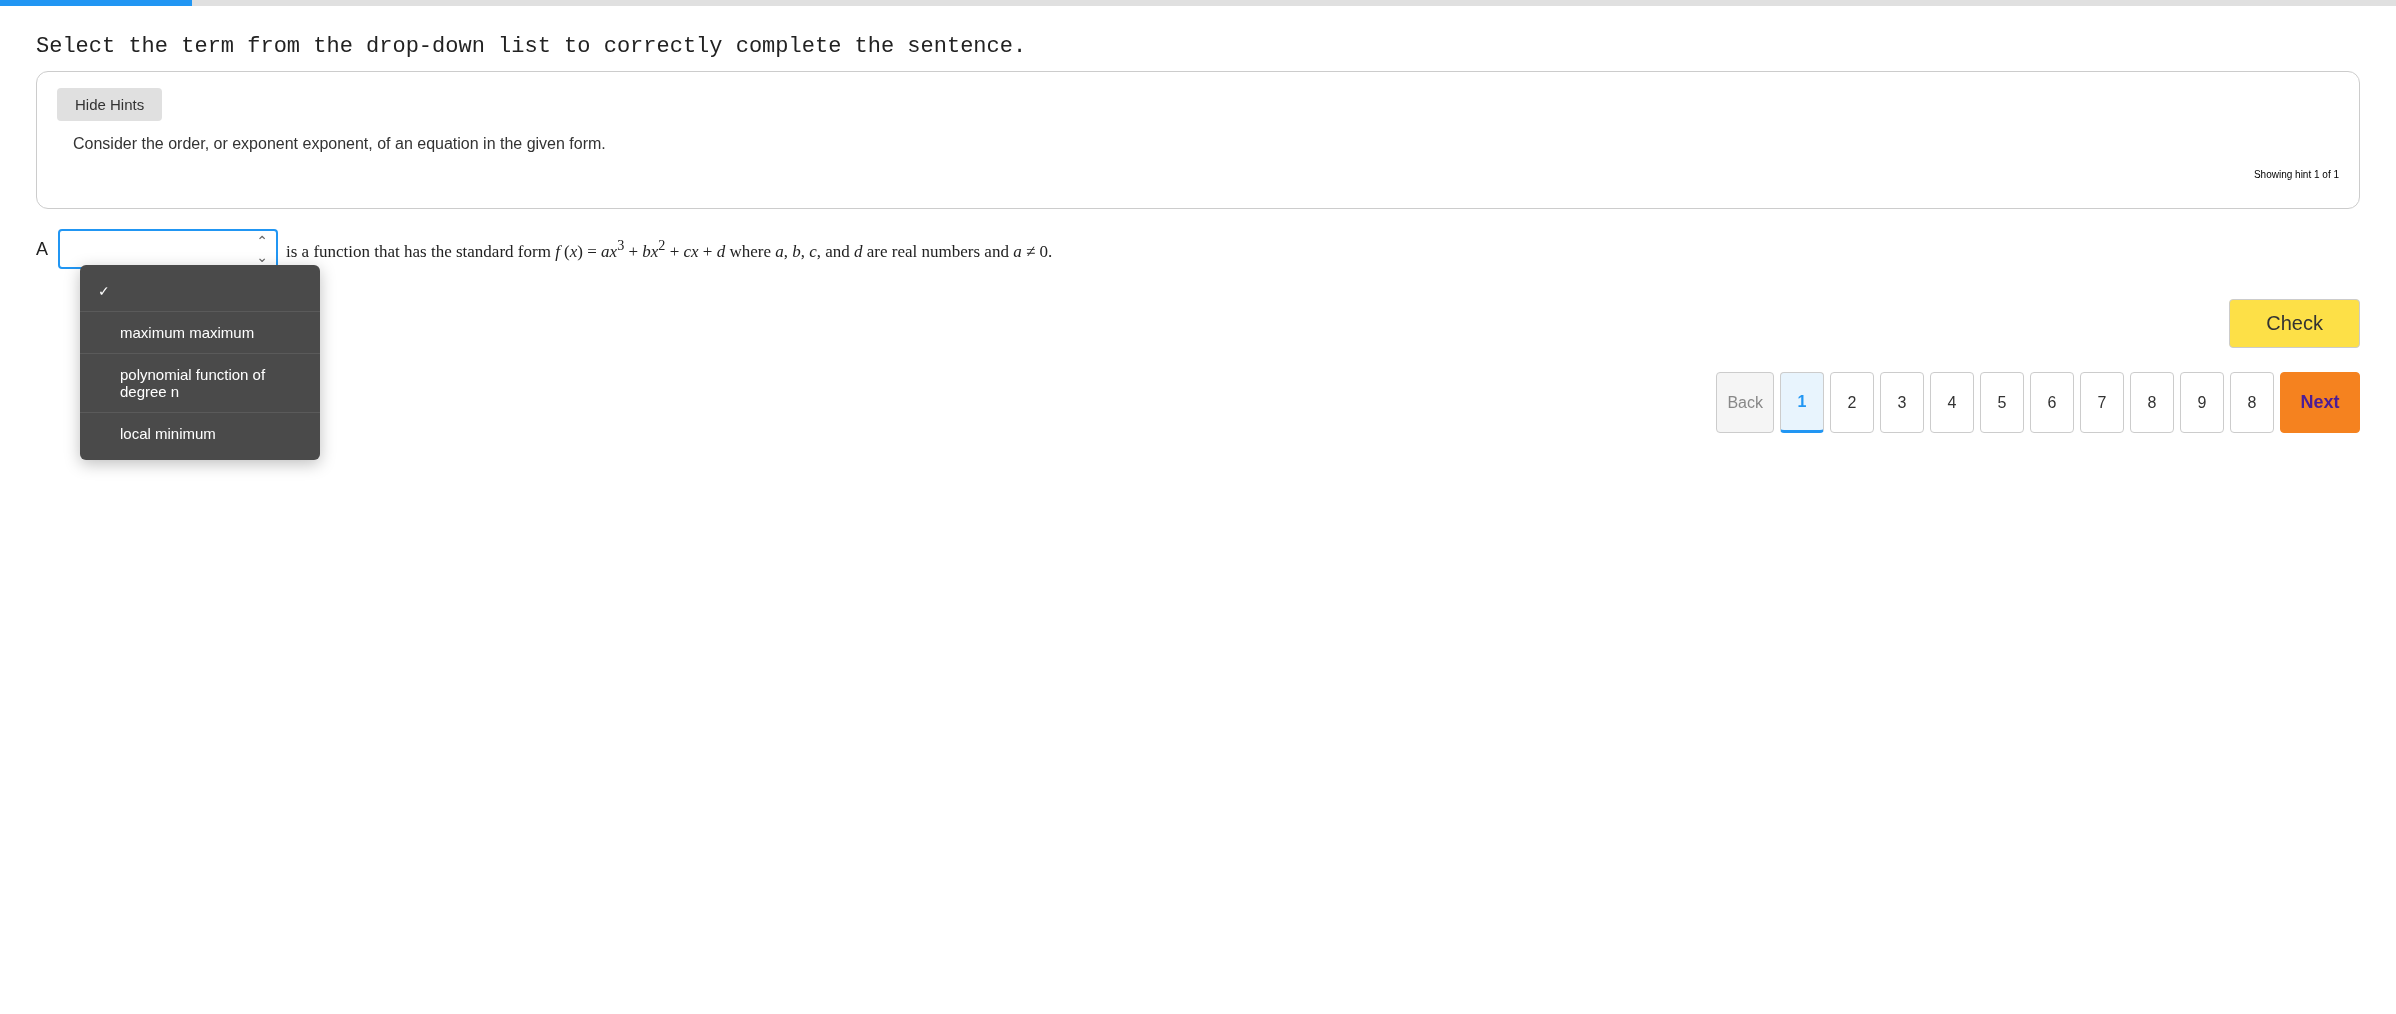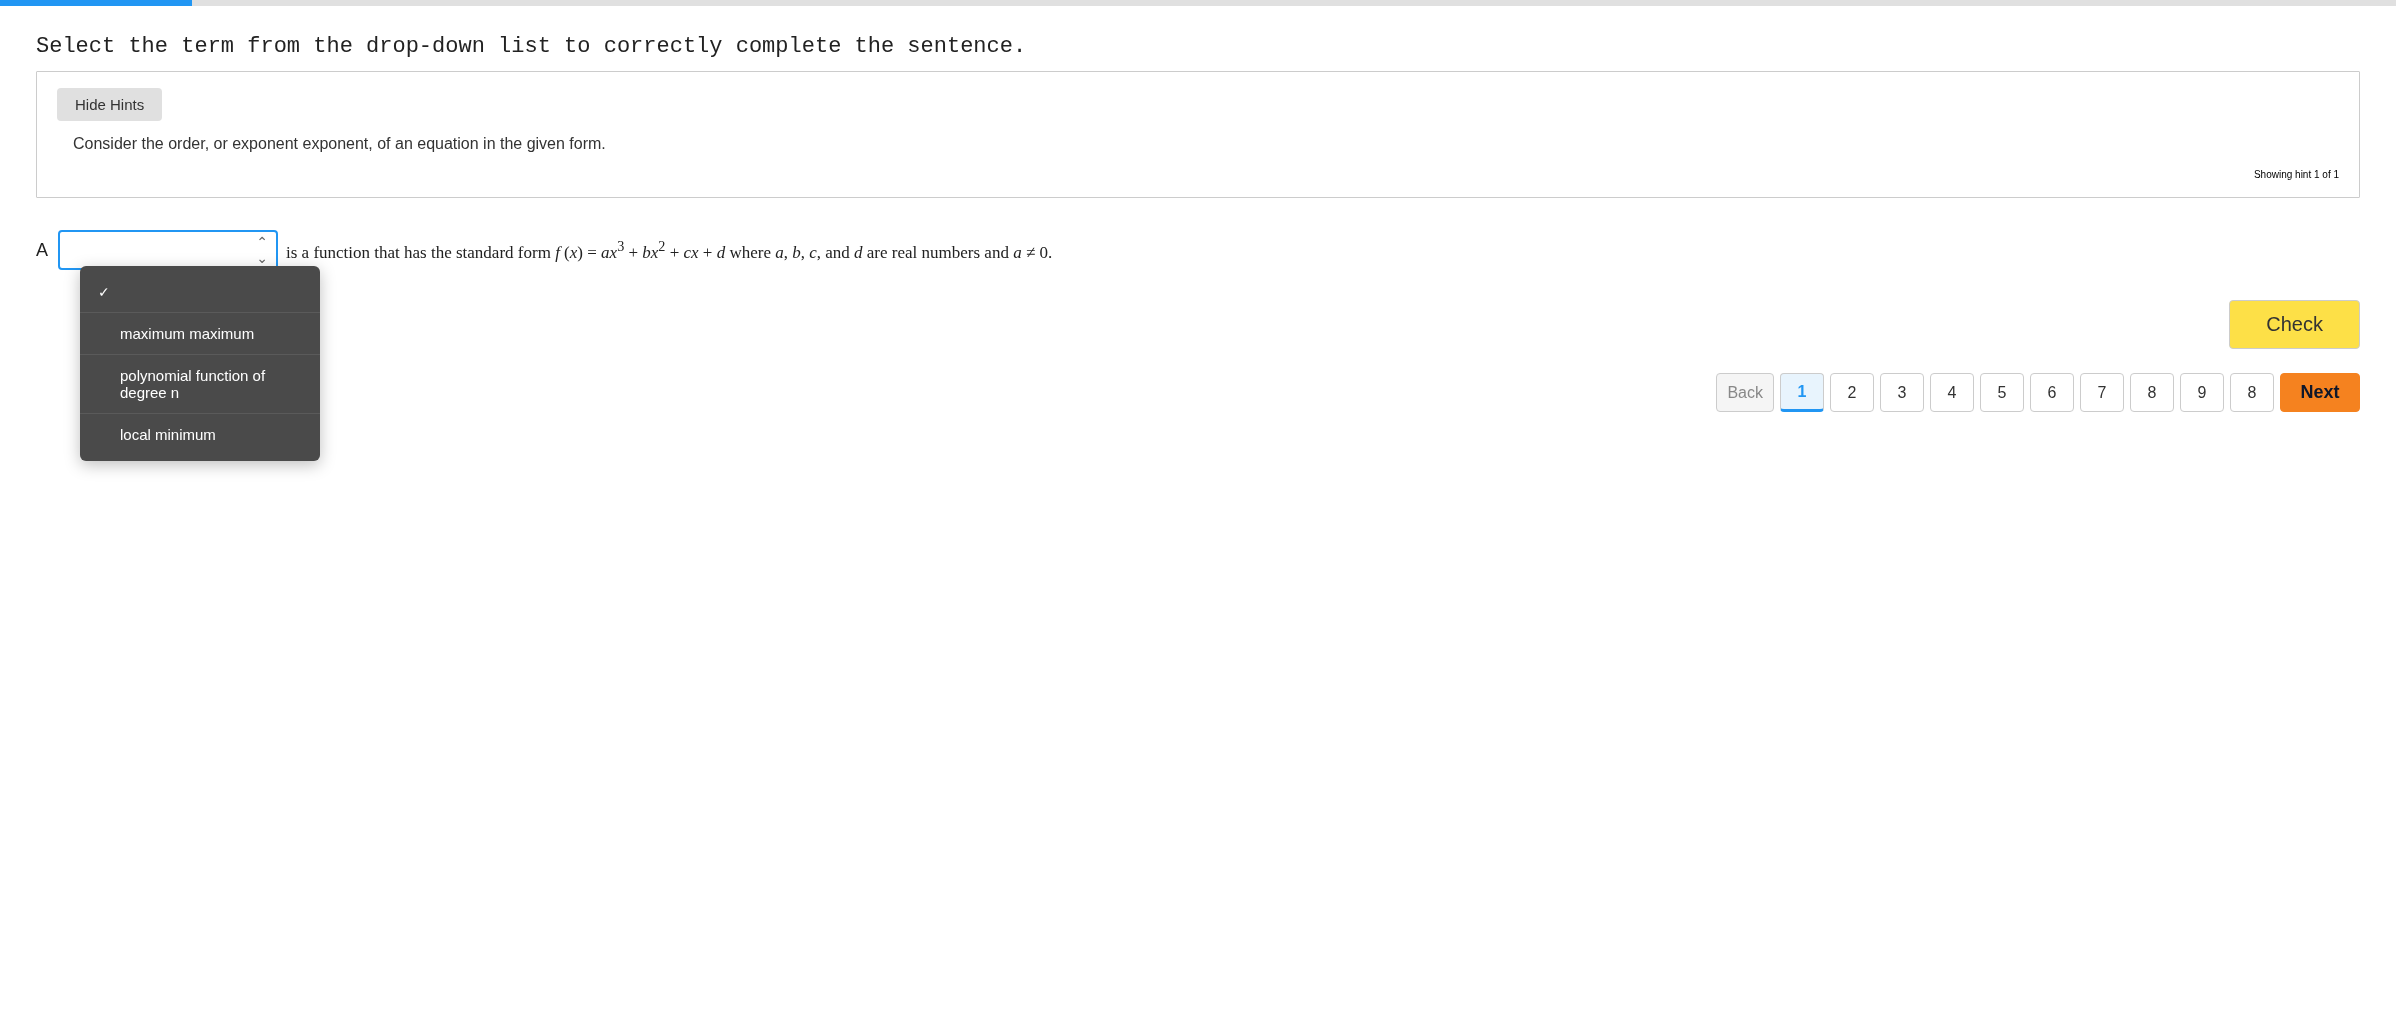--- a/index.html
+++ b/index.html
@@ -24,23 +24,23 @@
       padding: 28px 36px 36px 36px;
     }
     .instruction {
       font-size: 22px;
       color: #222;
       margin-bottom: 12px;
       font-family: Liberation Mono, monospace;
     }
     .hints-box {
       border: 1px solid #ccc;
-      border-radius: 1px;
-      padding: 16px 20px 17px 20px;
-      margin-bottom: 32px;
+      border-radius: 12px;
+      padding: 16px 20px 28px 20px;
+      margin-bottom: 20px;
       background: #fff;
     }
     .hide-hints-btn {
       background: #e0e0e0;
       border: none;
       border-radius: 4px;
       padding: 8px 18px;
       font-size: 15px;
       cursor: pointer;
       margin-bottom: 14px;
@@ -155,21 +155,21 @@
     }
     .pagination-row {
       display: flex;
       align-items: center;
       justify-content: flex-end;
       margin-top: 24px;
       gap: 6px;
     }
     .page-btn {
       min-width: 44px;
-      height: 39px;
+      height: 61px;
       border: 1px solid #ccc;
       border-radius: 4px;
       background: #fff;
       font-size: 16px;
       cursor: pointer;
       font-family: 'Segoe UI', Arial, sans-serif;
       color: #333;
       display: flex;
       align-items: center;
       justify-content: center;
@@ -181,21 +181,21 @@
       color: #2196f3;
       font-weight: bold;
     }
     .page-btn.back-btn {
       color: #888;
       background: #f5f5f5;
     }
     .page-btn.next-btn {
       background: #f5821f;
       border-color: #f5821f;
-      color: #0f172a;
+      color: #4c1d95;
       font-weight: bold;
       font-size: 18px;
       min-width: 80px;
     }
     .italic { font-style: italic; }
     .question-area {
       position: relative;
     }
   </style>
 </head>

